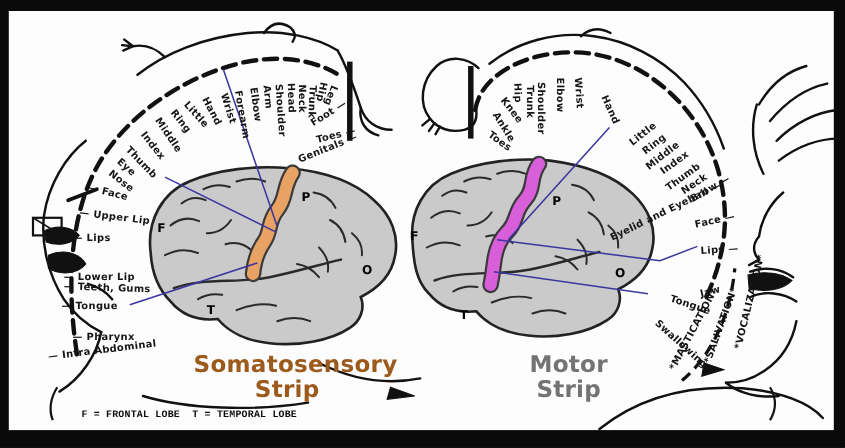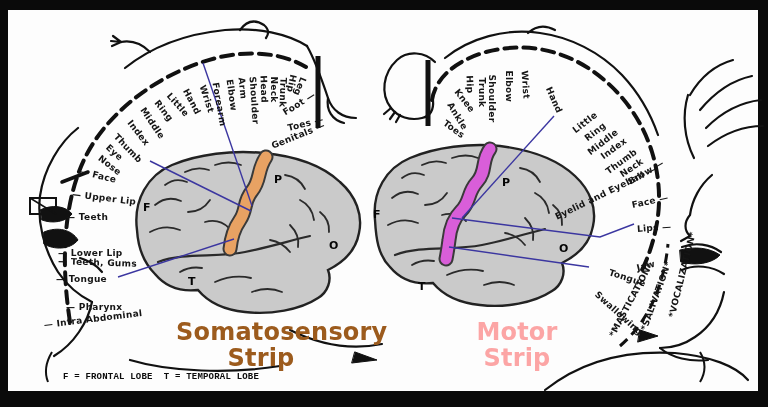--- a/index.html
+++ b/index.html
@@ -16,21 +16,21 @@
     position:absolute;font:bold 9px "DejaVu Sans",sans-serif;
     color:#151515;letter-spacing:.3px;white-space:pre;
     transform-origin:0 50%;line-height:1;
   }
   .brainletter{
     position:absolute;font:bold 11px "DejaVu Sans",sans-serif;color:#050505;
     line-height:1;
   }
   .strip-title{
     position:absolute;text-align:center;font-weight:bold;
-    font-size:24px;line-height:1.08;letter-spacing:.2px;
+    font-size:21px;line-height:1.08;letter-spacing:.2px;
   }
   .center-title{
     position:absolute;text-align:center;font-weight:bold;
     font-size:23px;letter-spacing:.5px;
   }
   .legend{
     position:absolute;font:bold 9px "Liberation Mono",monospace;
     color:#0c0c0c;letter-spacing:.2px;white-space:pre;
   }
 </style>
@@ -160,21 +160,21 @@
     <g id="right-connectors">
         <polyline points="554,116 462,218" fill="none" stroke="#3b36a0" stroke-width="1.4"></polyline>
         <polyline points="634,224 600,237 452,218" fill="none" stroke="#3b36a0" stroke-width="1.4"></polyline>
         <polyline points="589,267 449,247" fill="none" stroke="#3b36a0" stroke-width="1.4"></polyline>
       </g>
   </svg>
 
   <div id="left-labels">
       <span class="lbl" style="left: 80px; top: 167px; transform: rotate(14deg);">— Face</span>
       <span class="lbl" style="left: 72px; top: 190px; transform: rotate(7deg);">— Upper Lip</span>
-      <span class="lbl" style="left: 66px; top: 213px; transform: rotate(0deg);">— Teeth</span>
+      <span class="lbl" style="left: 66px; top: 213px; transform: rotate(0deg);">— Lips</span>
       <span class="lbl" style="left: 58px; top: 249px; transform: rotate(0deg);">— Lower Lip</span>
       <span class="lbl" style="left: 58px; top: 257px; transform: rotate(2deg);">— Teeth, Gums</span>
       <span class="lbl" style="left: 56px; top: 275px; transform: rotate(0deg); text-align: right;">— Tongue</span>
       <span class="lbl" style="left: 66px; top: 303px; transform: rotate(0deg);">— Pharynx</span>
       <span class="lbl" style="left: 44px; top: 321px; transform: rotate(-7deg);">— Intra Abdominal</span>
       <span class="lbl" style="left: 99px; top: 153px; transform: rotate(38deg);">Nose</span>
       <span class="lbl" style="left: 107px; top: 142px; transform: rotate(42deg);">Eye</span>
       <span class="lbl" style="left: 115px; top: 131px; transform: rotate(46deg);">Thumb</span>
       <span class="lbl" style="left: 129px; top: 117px; transform: rotate(52deg);">Index</span>
       <span class="lbl" style="left: 142px; top: 104px; transform: rotate(56deg);">Middle</span>
@@ -228,19 +228,19 @@
       <span class="brainletter" style="left: 373px; top: 209px;">F</span>
       <span class="brainletter" style="left: 502px; top: 177px;">P</span>
       <span class="brainletter" style="left: 559px; top: 243px;">O</span>
       <span class="brainletter" style="left: 418px; top: 281px;">T</span>
     </div>
 
   <div class="strip-title" id="left-title" style="left: 176px; top: 320px; width: 170px; color: rgb(156, 91, 29);">
     <div>Somatosensory</div>
     <div>Strip</div>
   </div>
-  <div class="strip-title" id="right-title" style="left: 452px; top: 320px; width: 130px; color: #fca5a5;">
+  <div class="strip-title" id="right-title" style="left: 452px; top: 320px; width: 130px; color: #737373;">
     <div>Motor</div>
     <div>Strip</div>
   </div>
 
-  <div class="legend" style="left:63px;top:372px;">F = FRONTAL LOBE  T = TEMPORAL LOBE</div>
+  <div class="legend" style="left:74px;top:372px;">F = FRONTAL LOBE  T = TEMPORAL LOBE</div>
 </div>
 
 </body></html>

